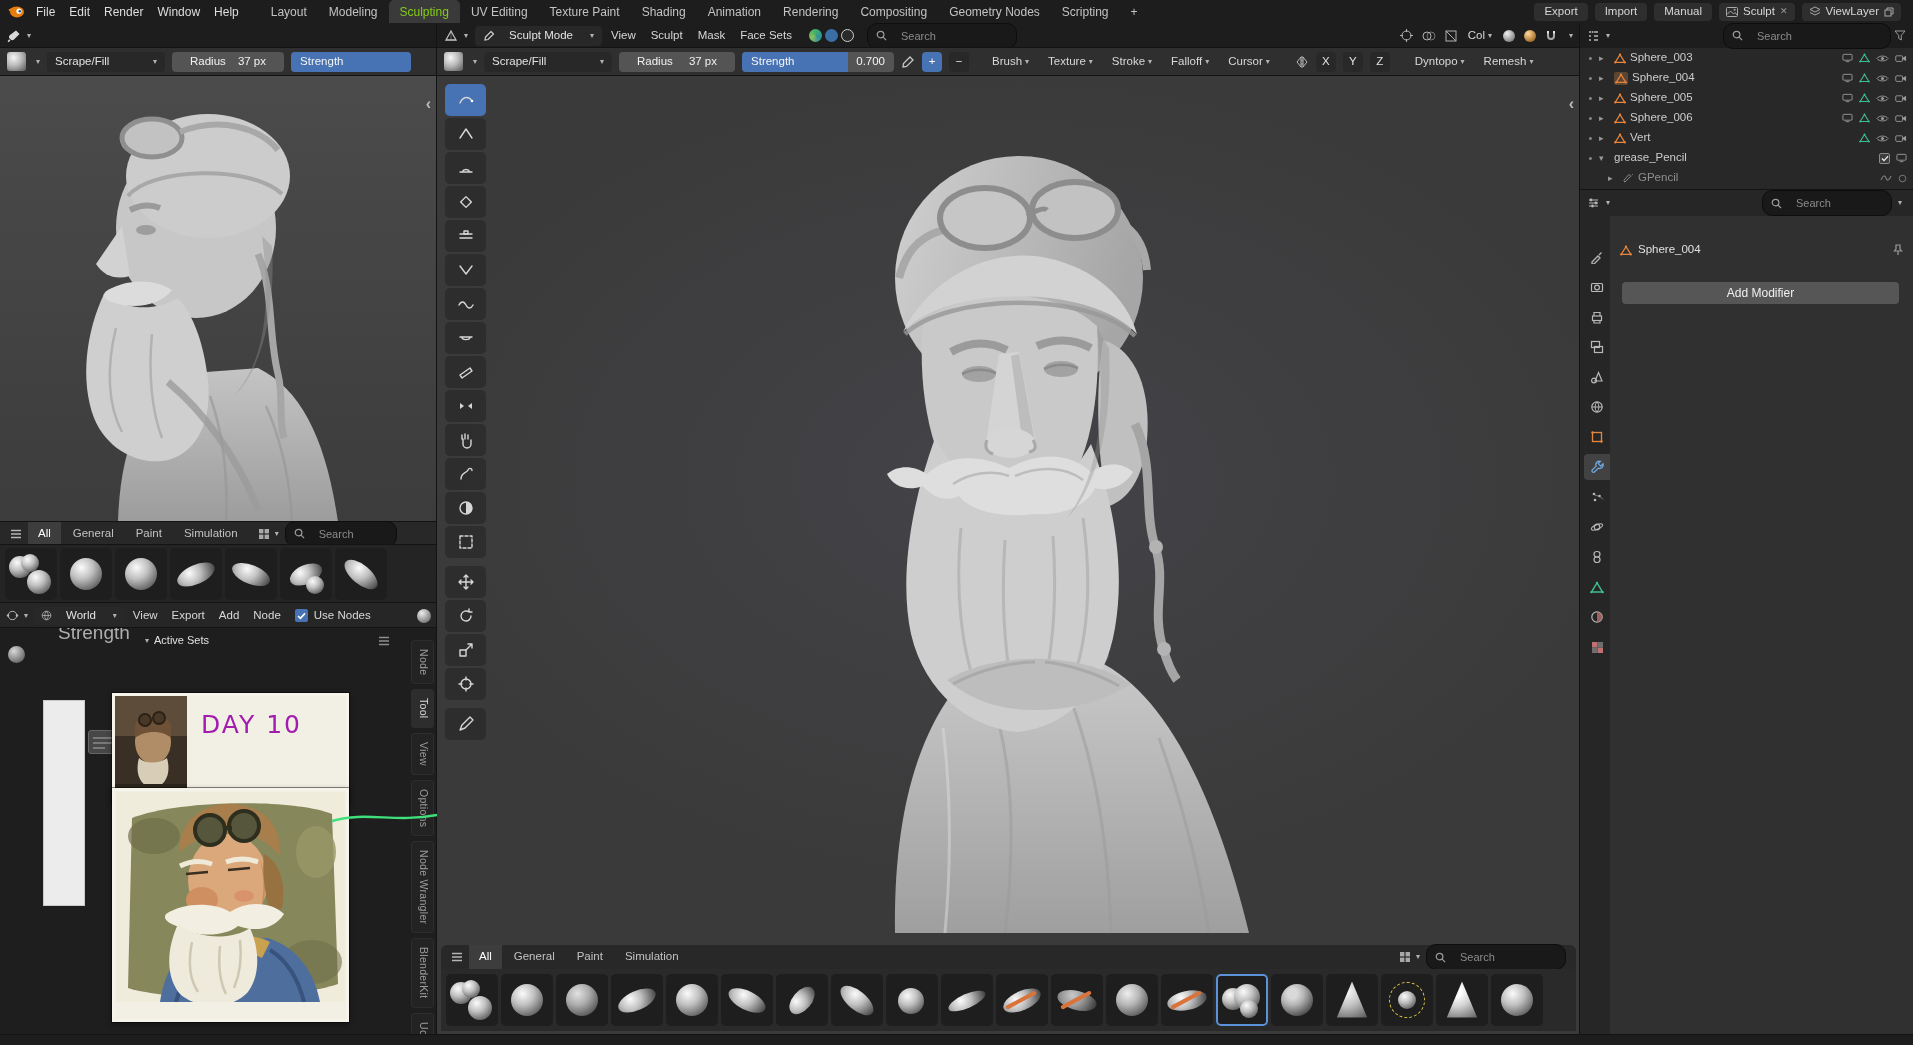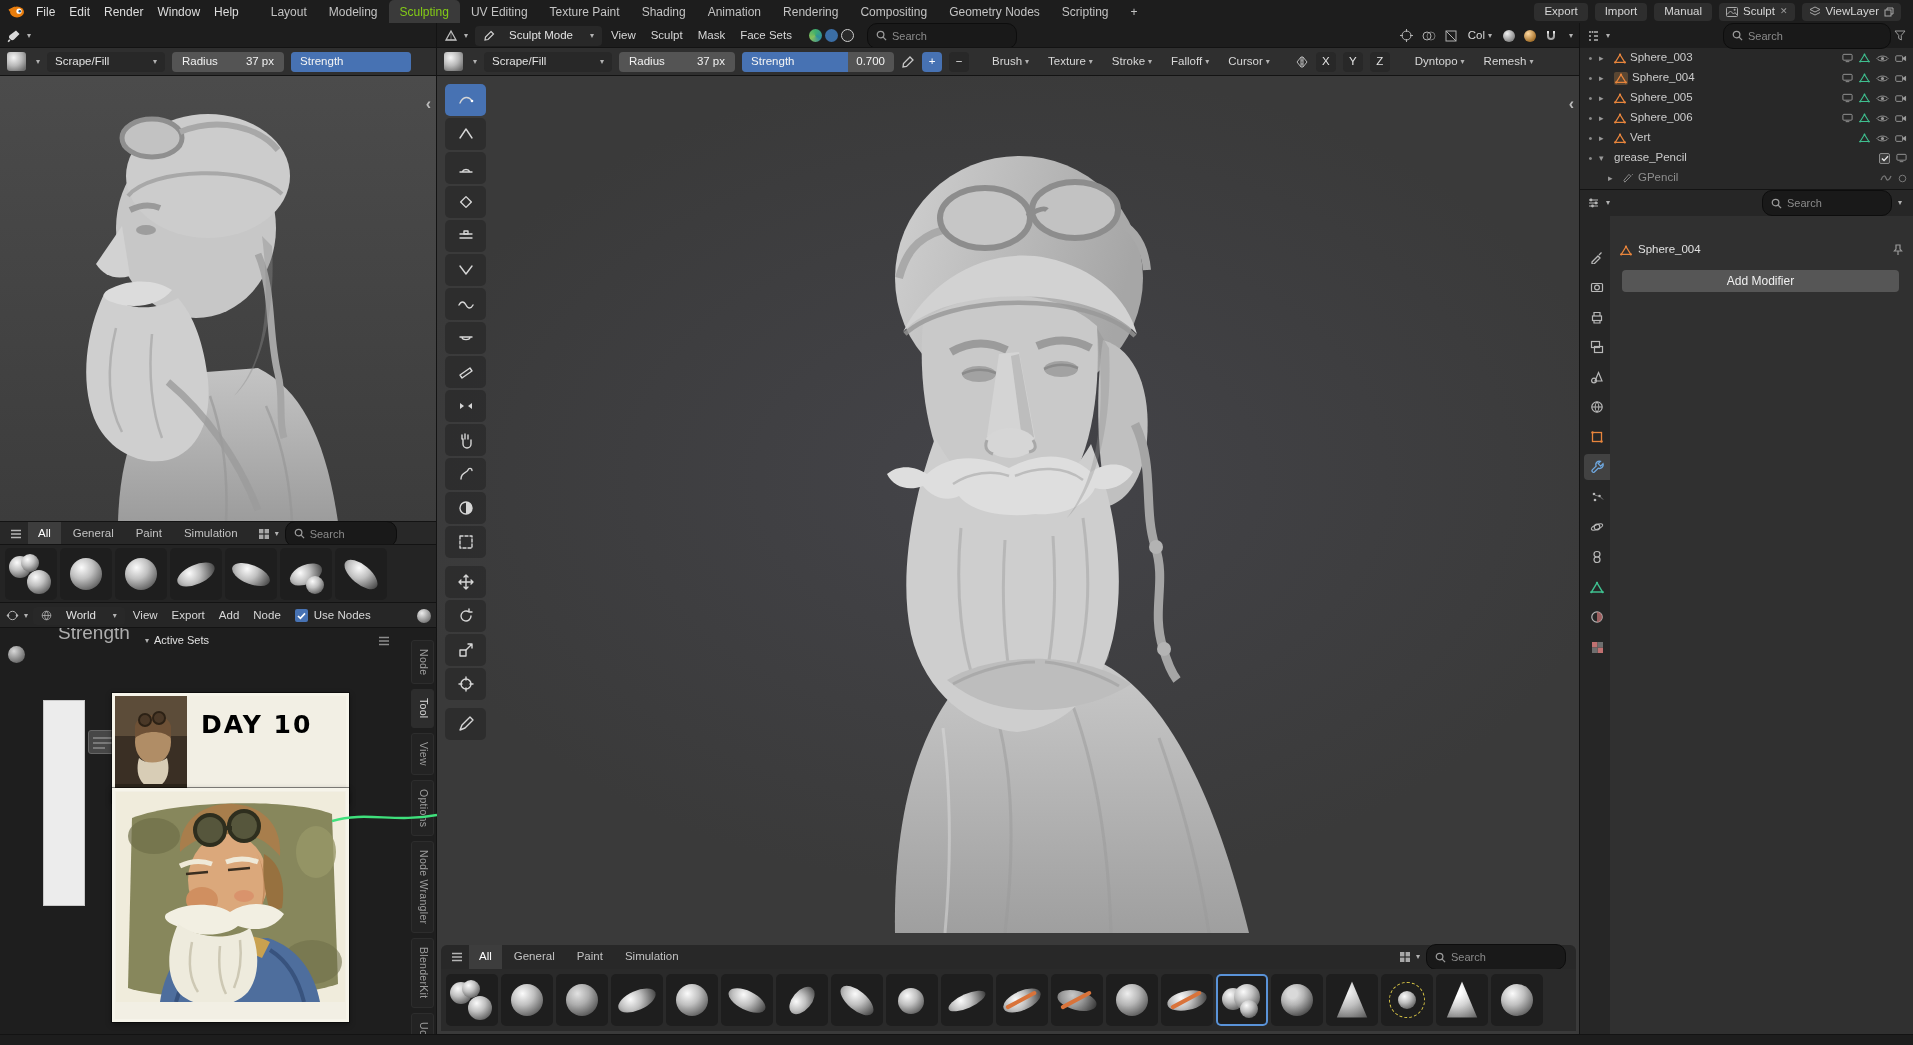--- a/index.html
+++ b/index.html
@@ -15,26 +15,26 @@
 .topbar{left:0;top:0;width:1913px;height:23px;display:flex;align-items:center;padding:0 8px;background:#1d1d1d;z-index:6}
 .mi{padding:0 7px;color:#dedede;font-size:12px}
 .wtabs{display:flex;align-items:flex-end;margin-left:14px;height:23px}
 .wtab{padding:0 11px;height:23px;display:flex;align-items:center;color:#c3c3c3;font-size:12px;border-radius:5px 5px 0 0}
 .wtab.active{background:#3a3a3a;color:#84cc16}
 .tright{margin-left:auto;display:flex;align-items:center;gap:7px;padding-right:4px}
 .pbtn{background:#2e2e2e;border-radius:4px;height:18px;display:flex;align-items:center;padding:0 10px;font-size:11.5px;color:#d6d6d6}
 .wid{background:#2e2e2e;border-radius:4px;height:18px;display:flex;align-items:center;gap:5px;padding:0 7px;font-size:11.5px;color:#d6d6d6}
 
 .btn{background:#282828;border-radius:4px;height:20px;display:flex;align-items:center;gap:14px;padding:0 8px;color:#e2e2e2;font-size:11.5px;flex:none}
-.field{background:#545454;border-radius:4px;height:20px;display:flex;align-items:center;padding:0 10px;color:#f2f2f2;font-size:11.5px;flex:none;gap:10px}
+.field{background:#545454;border-radius:4px;height:20px;display:flex;align-items:center;padding:0 18px;color:#f2f2f2;font-size:11.5px;flex:none;gap:10px}
 .slider{position:relative;border-radius:4px;height:20px;background:#545454;overflow:hidden;flex:none}
 .slider .fill{position:absolute;top:0;bottom:0;left:0;background:#4772b3}
 .slider .lab{position:absolute;left:9px;top:0;bottom:0;display:flex;align-items:center;color:#f4f4f4;font-size:11.5px}
 .slider .val{position:absolute;right:9px;top:0;bottom:0;display:flex;align-items:center;color:#f4f4f4;font-size:11.5px}
-.srch{background:#191919;border:1px solid #0d0d0d;border-radius:10px;height:26px;display:flex;align-items:center;gap:5px;padding:0 8px;flex:none}
+.srch{background:#191919;border:1px solid #0d0d0d;border-radius:10px;height:26px;display:flex;align-items:center;gap:14px;padding:0 8px;flex:none}
 .srch input{background:none;border:0;outline:0;color:#c8c8c8;font-size:11px;width:100%;font-family:inherit;padding:0}
 .srch input::placeholder{color:#8b8b8b}
 .hmenu{padding:0 6px;color:#d8d8d8;font-size:11.5px;display:flex;align-items:center;flex:none}
 .hdr{background:#1d1d1d;display:flex;align-items:center;padding:0 7px;gap:3px}
 .trow{background:#2f2f2f;display:flex;align-items:center;padding:0 7px;gap:7px;border-bottom:1px solid #191919}
 .bchip{width:19px;height:19px;border-radius:3px;background:radial-gradient(circle at 35% 30%,#f5f5f5,#b9b9b9 45%,#6f6f6f 85%);flex:none}
 .cdot{width:13px;height:13px;border-radius:50%;flex:none}
 .cb{background:#4772b3;border-radius:2px;width:13px;height:13px;display:inline-flex;align-items:center;justify-content:center;flex:none}
 
 .vpl{background:linear-gradient(180deg,#4b4b4b,#3c3c3c)}
@@ -453,21 +453,21 @@
       <svg viewBox="0 0 72 104" style="position:absolute;left:0;top:0;width:72px;height:104px">
         <rect width="72" height="104" fill="#3a2f24"></rect>
           <rect width="72" height="40" fill="#5c4c39"></rect>
         <ellipse cx="38" cy="46" rx="18" ry="22" fill="#b08d66"></ellipse>
         <path d="M20 30 C22 16 52 14 56 30 L56 42 C48 34 30 34 20 42 Z" fill="#6e5136"></path>
         <circle cx="30" cy="24" r="6" fill="#4a3827" stroke="#2c2115" stroke-width="2"></circle>
         <circle cx="44" cy="22" r="6" fill="#4a3827" stroke="#2c2115" stroke-width="2"></circle>
         <path d="M24 62 C20 76 24 90 38 92 C52 90 56 76 52 62 C44 68 30 68 24 62Z" fill="#d8cdb6"></path>
         <rect y="88" width="72" height="16" fill="#2c241a"></rect>
       </svg>
-      <span class="abs" style="left:86px;top:16px;font-size:25px;font-weight:bold;letter-spacing:2px;color:#000000;font-family:'DejaVu Sans',sans-serif">DAY 10</span>
+      <span class="abs" style="left:86px;top:16px;font-size:25px;font-weight:normal;letter-spacing:2px;color:#a21caf;font-family:'DejaVu Sans',sans-serif">DAY 10</span>
     </div>
 
     <div class="card" style="left:112px;top:160px;width:237px;height:234px">
       <svg viewBox="0 0 229 210" style="position:absolute;left:1px;top:1px;width:229px;height:210px">
         <rect width="229" height="210" fill="#f0ecdc"></rect>
         <path d="M16 26 C60 8 176 6 216 22 L222 192 C176 208 56 210 12 196 Z" fill="#87875c"></path>
         <ellipse cx="38" cy="44" rx="26" ry="18" fill="#6f6f49" opacity=".7"></ellipse>
         <ellipse cx="196" cy="170" rx="30" ry="22" fill="#6f6f49" opacity=".6"></ellipse>
         <ellipse cx="200" cy="60" rx="20" ry="26" fill="#979768" opacity=".8"></ellipse>
         <path d="M44 210 C48 182 60 160 84 150 L152 146 C182 156 198 180 204 210 Z" fill="#4e6e9d"></path>
@@ -1146,20 +1146,20 @@
               <circle cx="1.2" cy="9.4" r="1.1" fill="#e8853c"></circle>
             </svg>
           </span>
         <span style="font-size:11.5px;color:#e0e0e0">Sphere_004</span>
         <span class="ic" style="margin-left:auto">
             <svg width="10" height="12" viewBox="0 0 10 12">
               <path d="M3 1h4v4l1.6 2H1.4L3 5ZM5 7v4" stroke="#9a9a9a" fill="none" stroke-width="1.2"></path>
             </svg>
           </span>
       </div>
-      <div style="margin:8px 14px 0 12px;height:22px;background:#565656;border-radius:4px;display:flex;align-items:center;justify-content:center;font-size:12px;color:#f0f0f0;gap:6px">
+      <div style="margin:20px 14px 0 12px;height:22px;background:#565656;border-radius:4px;display:flex;align-items:center;justify-content:center;font-size:12px;color:#f0f0f0;gap:6px">
         <span>Add Modifier</span>
       </div>
     </div>
   </div>
 
 
 </div>
 
 </body></html>

